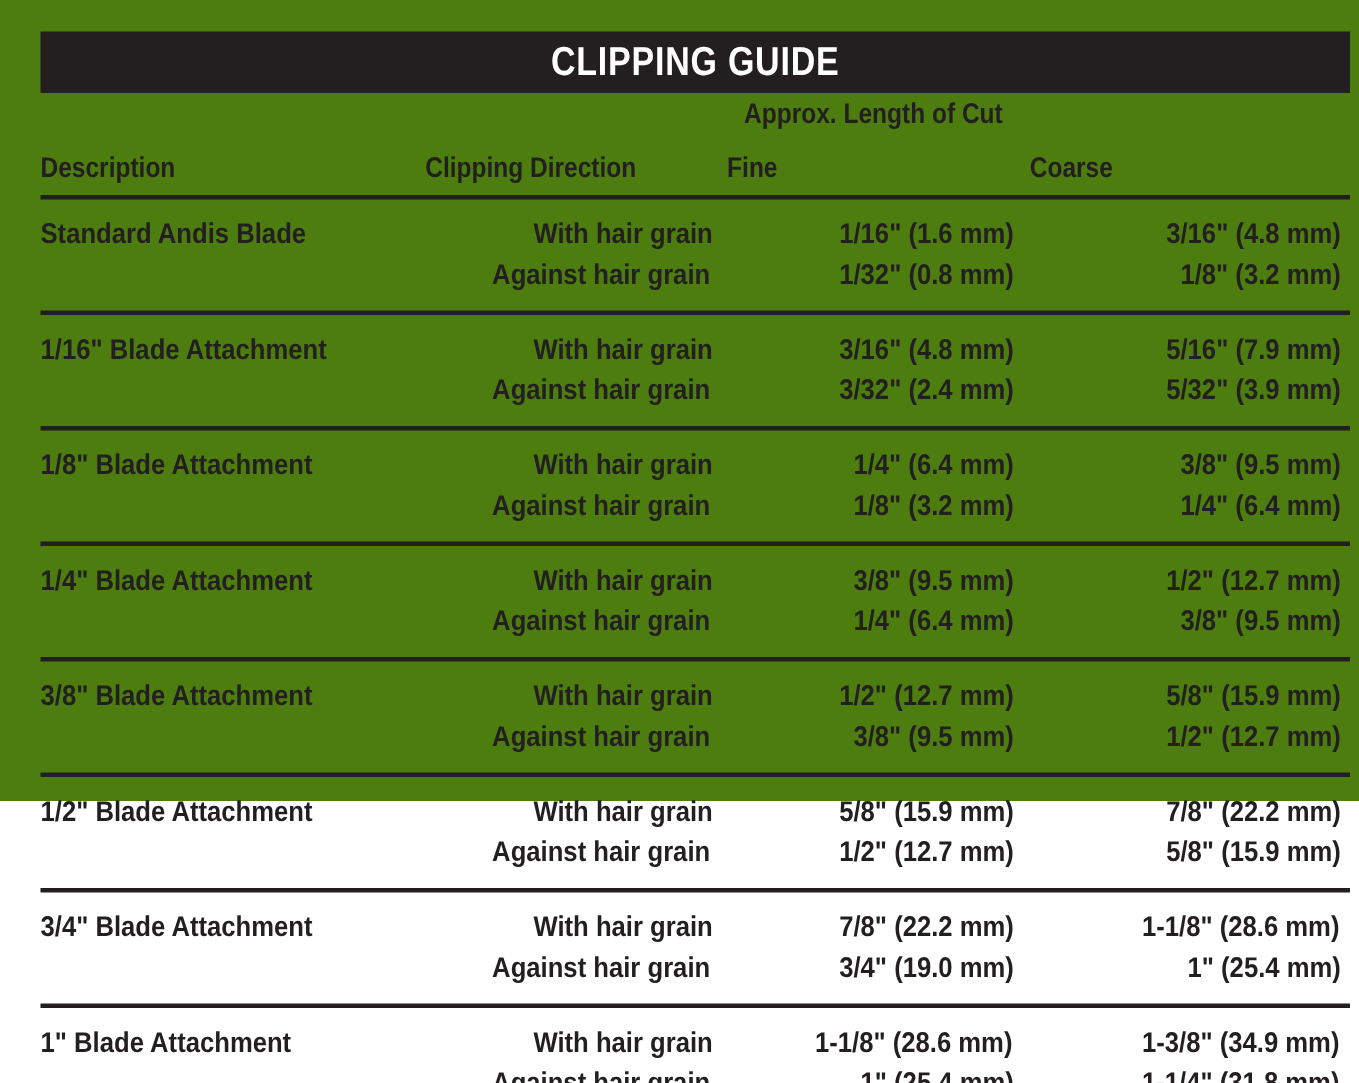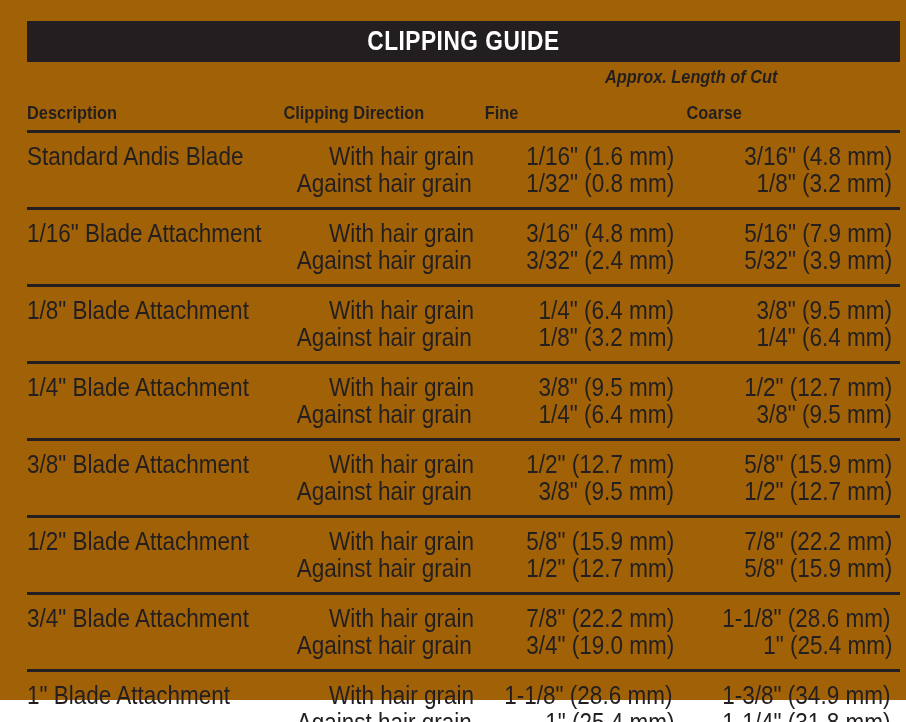--- a/index.html
+++ b/index.html
@@ -12,22 +12,22 @@
     width: 906px;
     height: 722px;
     font-family: "Liberation Sans", sans-serif;
     color: #231f20;
     overflow: hidden;
   }
 
   #page {
     position: relative;
     width: 906px;
-    height: 700px;
-    background: #a16207;
+    height: 534px;
+    background: #4d7c0f;
   }
 
   
   .title-bar {
     position: absolute;
     left: 27px;
     top: 21px;
     width: 873px;
     height: 41px;
     background: #231f20;
@@ -63,25 +63,23 @@
   col.c-desc   { width: 245px; }
   col.c-dir    { width: 210px; }
   col.c-fine   { width: 200px; }
   col.c-coarse { width: 218px; }
 
   
   .hdr-span {
     height: 26px;
     vertical-align: bottom;
     padding: 0 0 2px 0;
-    text-align: center;
     font-size: 19px;
     font-weight: bold;
     white-space: nowrap;
-    font-style: italic;
   }
   .hdr-cell {
     height: 34px;
     vertical-align: bottom;
     padding: 0 0 6px 0;
     font-size: 19px;
     font-weight: bold;
     white-space: nowrap;
   }
   .hdr-cell.left   { text-align: left; }
@@ -106,22 +104,22 @@
   .rule {
     height: 3px;
     background: #231f20;
     width: 873px;
     font-size: 0;
     line-height: 0;
   }
 
   
   td.data {
-    font-size: 25px;
-    font-weight: normal;
+    font-size: 19px;
+    font-weight: bold;
     white-space: nowrap;
     vertical-align: top;
     padding: 0;
   }
   td.desc-cell {
     text-align: left;
     padding-top: 10px;
   }
   td.dir-cell,
   td.val-cell {

